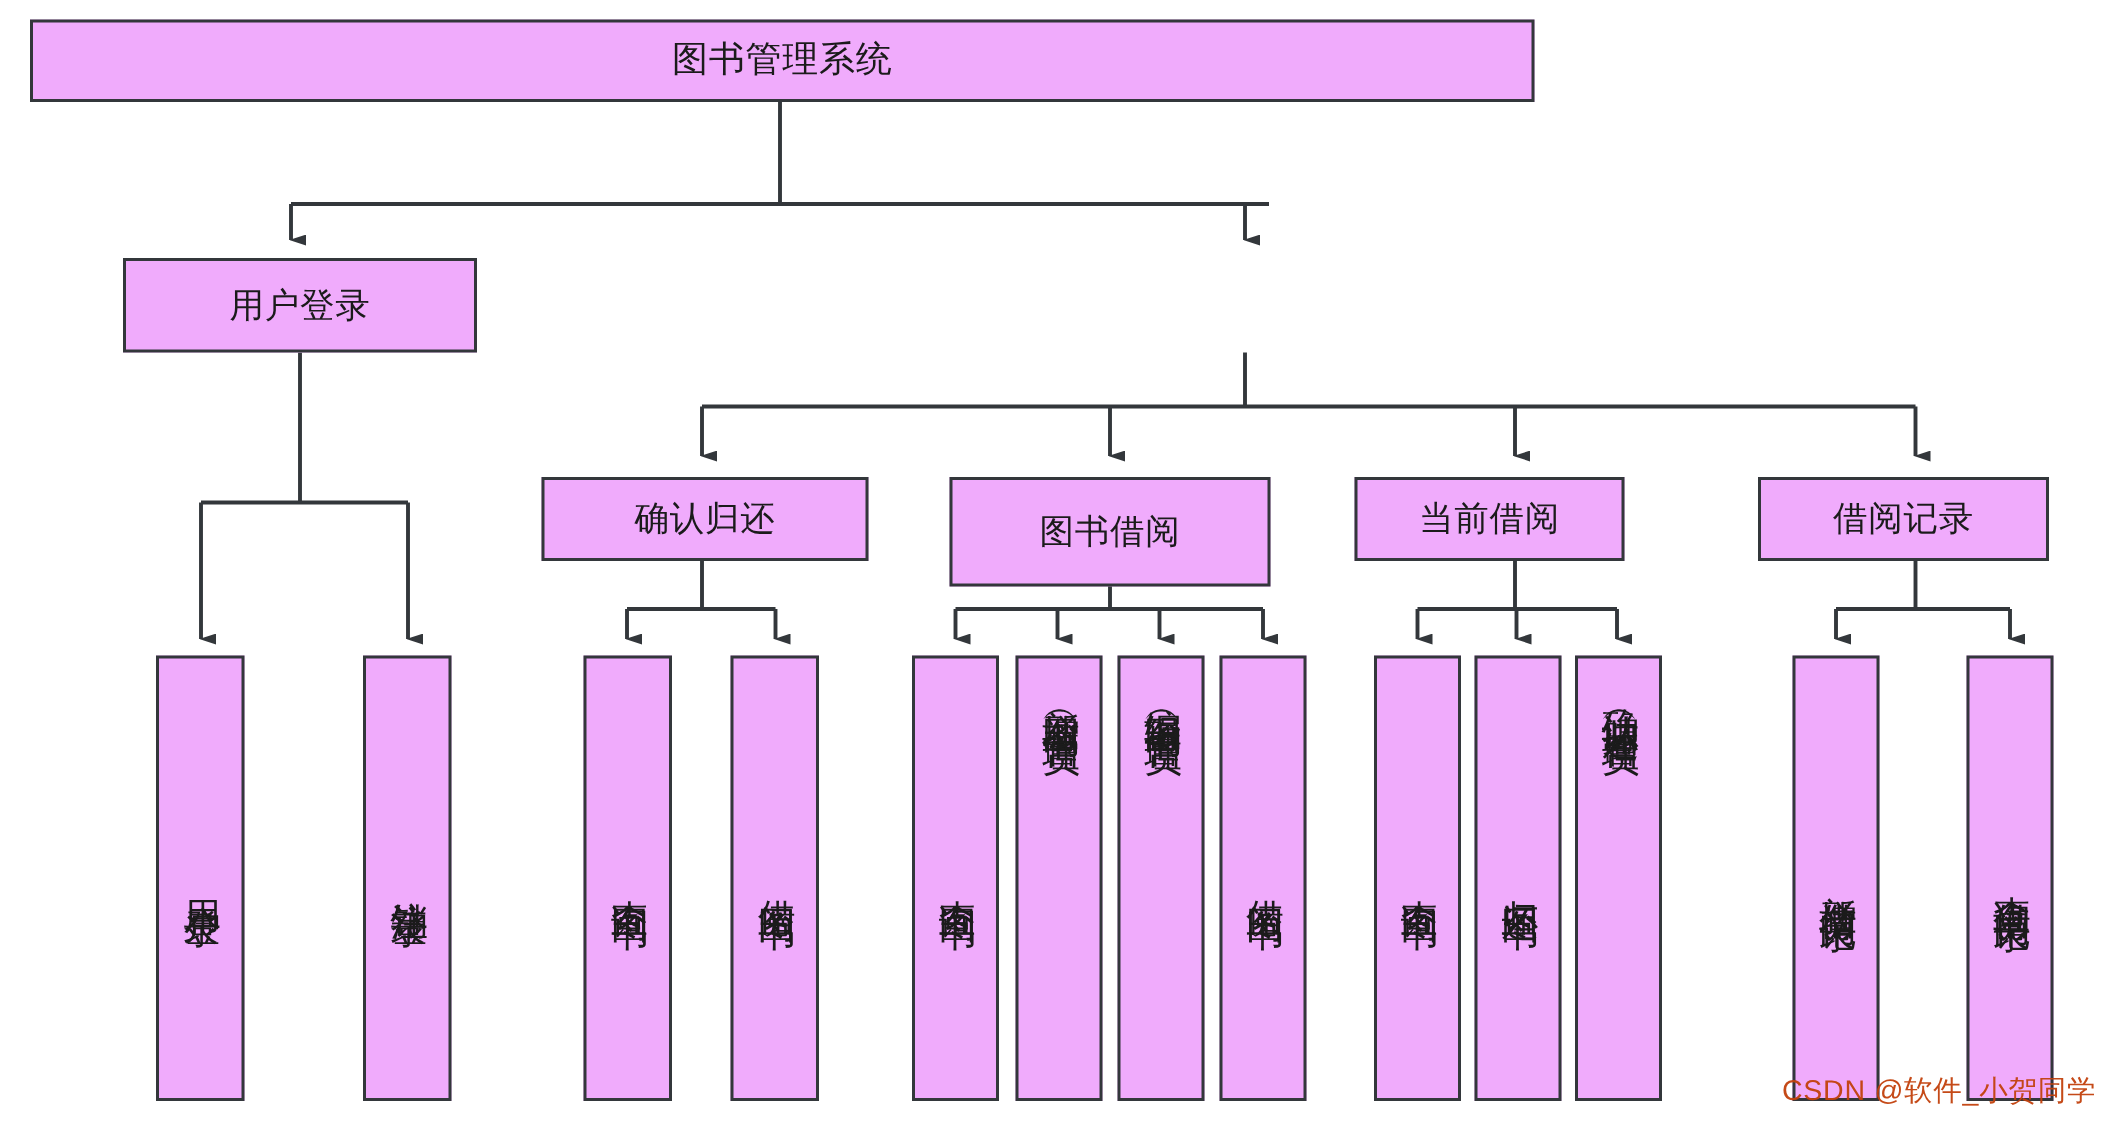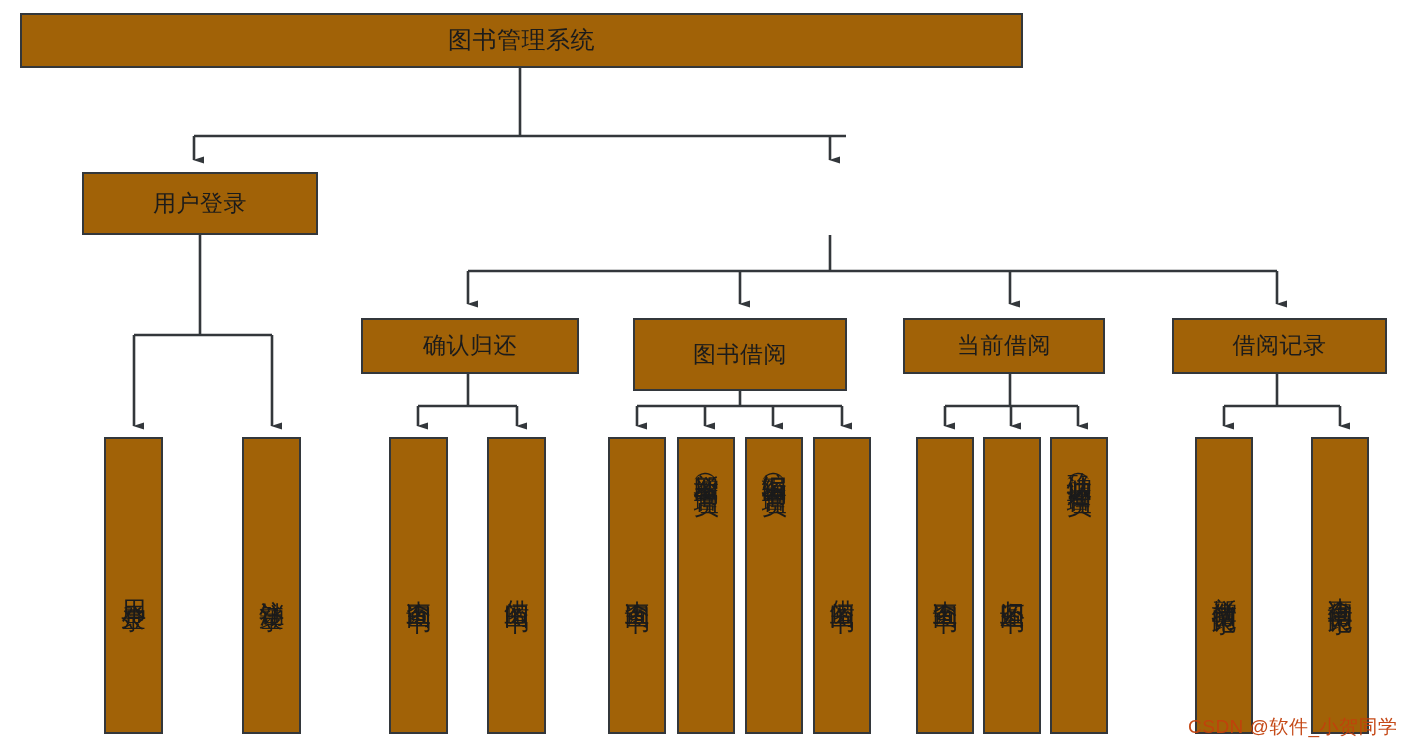--- a/index.html
+++ b/index.html
@@ -23,21 +23,21 @@
     left: 0;
     top: 0;
     width: 1405px;
     height: 747px;
     pointer-events: none;
   }
   .node {
     position: absolute;
     box-sizing: border-box;
     border: 2.5px solid #33373b;
-    background: #a16207;
+    background: #f0abfc;
     color: #1b1b1b;
     display: flex;
     align-items: center;
     justify-content: center;
     text-align: right;
     line-height: 1.18;
   }
   
   .node.horiz {
     font-size: 23px;
@@ -129,23 +129,23 @@
 
   <div class="node horiz root" style="left:20px; top:13px; width:1003px; height:55px;">图书管理系统</div>
 
   <div class="node horiz" style="left:82px; top:172px; width:236px; height:63px;">用户登录</div>
 
 
   <div class="node horiz" style="left:361px; top:318px; width:218px; height:56px;">确认归还</div>
 
   <div class="node horiz" style="left:633px; top:318px; width:214px; height:73px;">图书借阅</div>
 
-  <div class="node horiz" style="left:903px; top:318px; width:202px; height:56px;">当前借阅</div>
+  <div class="node horiz" style="left:903px; top:318px; width:180px; height:56px;">当前借阅</div>
 
-  <div class="node horiz" style="left:1172px; top:318px; width:215px; height:56px;">借阅记录</div>
+  <div class="node horiz" style="left:1172px; top:318px; width:194px; height:56px;">借阅记录</div>
 
   <div class="node vert centered" style="left:104px; top:437px; width:59px; height:297px;">用户登录</div>
 
   <div class="node vert centered" style="left:242px; top:437px; width:59px; height:297px;">注销登录</div>
 
   <div class="node vert centered" style="left:389px; top:437px; width:59px; height:297px;">查询图书</div>
 
   <div class="node vert centered" style="left:487px; top:437px; width:59px; height:297px;">借阅图书</div>
 
   <div class="node vert centered" style="left:608px; top:437px; width:58px; height:297px;">查询图书</div>

